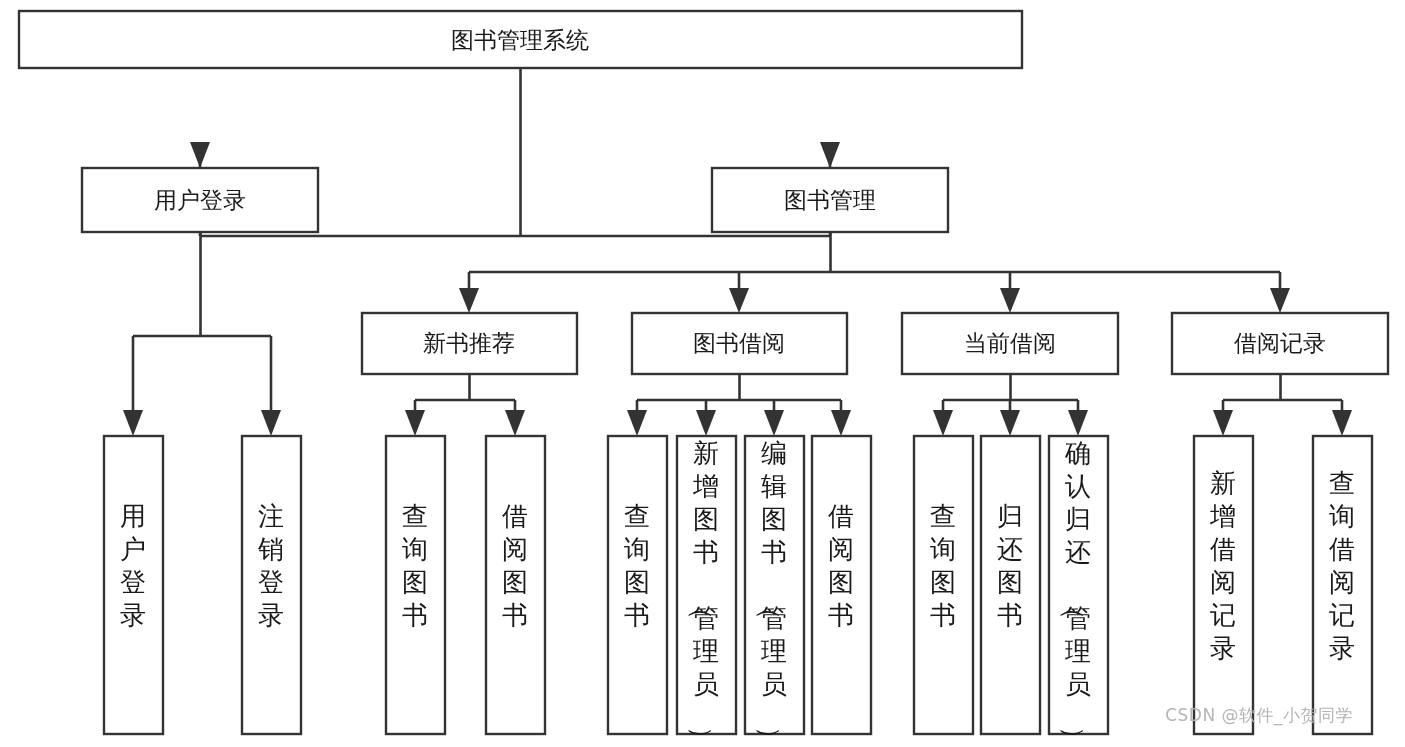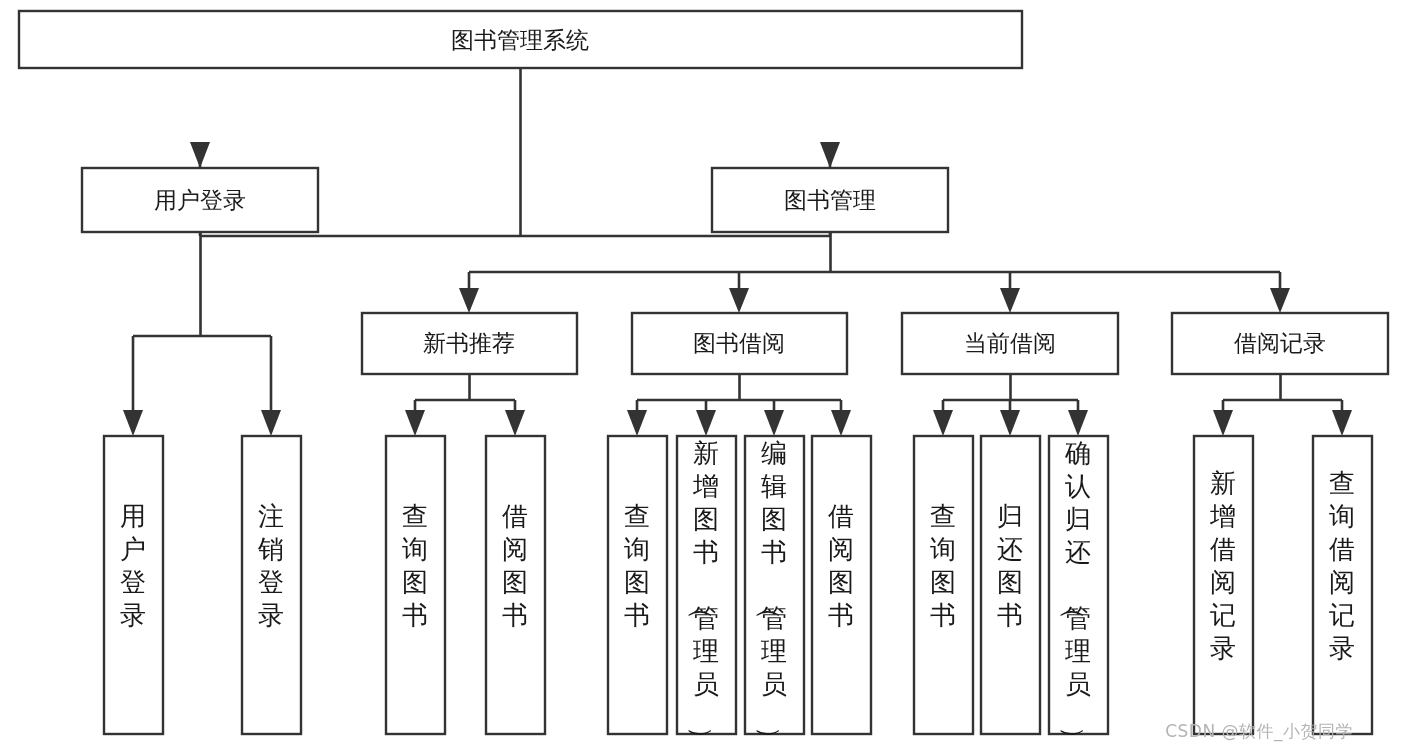--- a/index.html
+++ b/index.html
@@ -51,21 +51,21 @@
   }
   .node-label-v {
     fill: #1a1a1a;
     font-family: "DejaVu Sans", "Liberation Sans", sans-serif;
     font-size: 26px;
     text-anchor: middle;
   }
   .watermark {
     position: absolute;
     right: 8px;
-    bottom: 4px;
+    bottom: 20px;
     font-family: "DejaVu Sans", "Liberation Sans", sans-serif;
     font-size: 17px;
     color: #b4b4b4;
     white-space: nowrap;
     letter-spacing: 0.5px;
     pointer-events: none;
   }
 </style>
 </head>
 <body>

